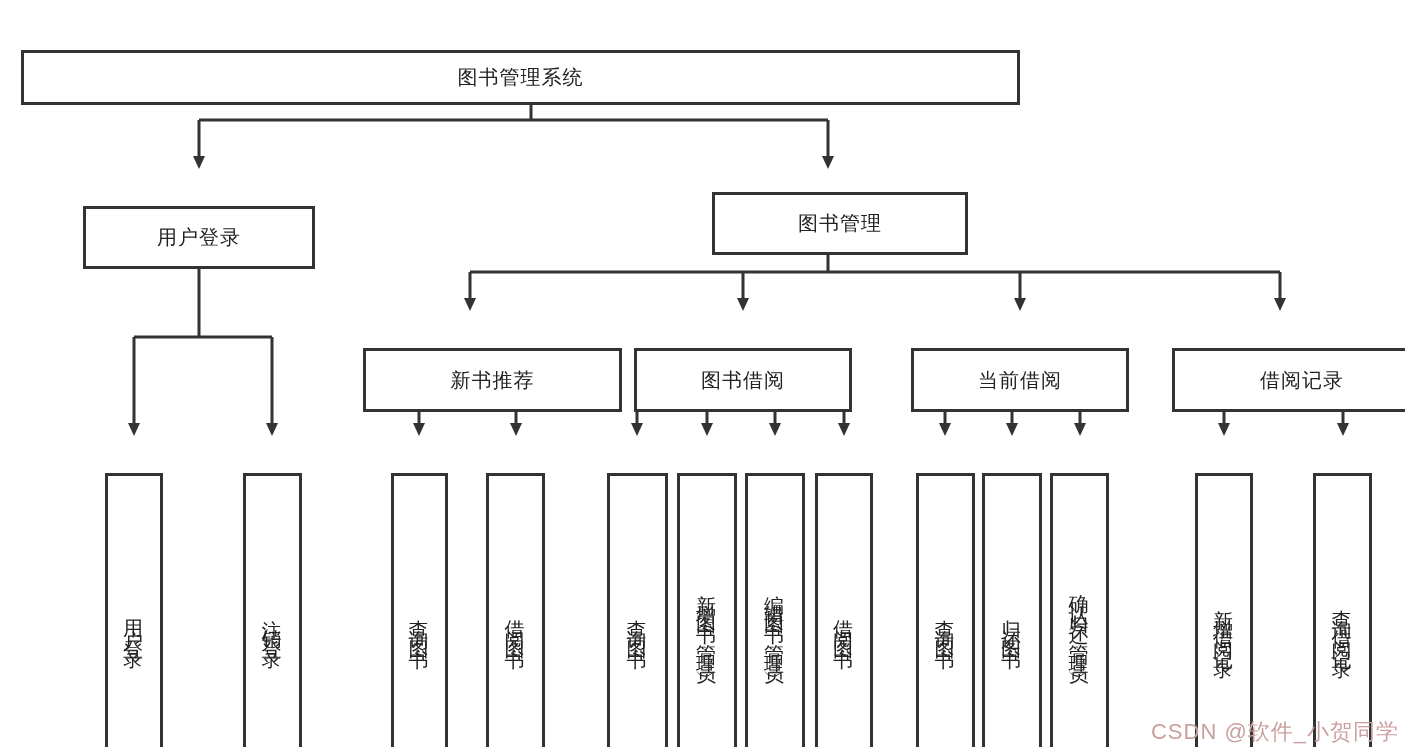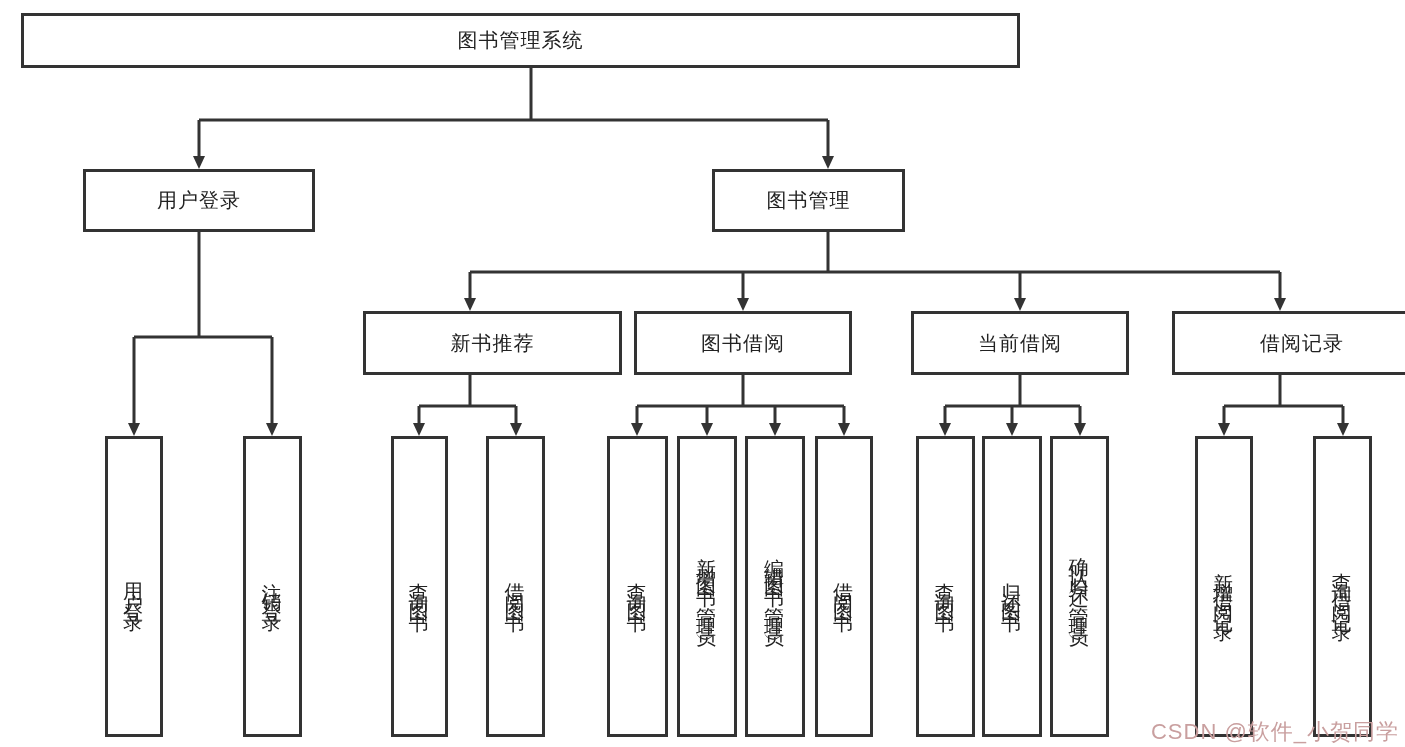--- a/index.html
+++ b/index.html
@@ -30,20 +30,21 @@
   }
   .node{
     position:absolute;
     box-sizing:border-box;
     border:3px solid var(--box_border);
     background:#ffffff;
     display:flex;
     align-items:center;
     justify-content:center;
     text-align:center;
+    margin-top:37px;
   }
   .node span{
     color:var(--text);
     font-size:20px;
     letter-spacing:1px;
     white-space:nowrap;
   }
   .leaf span{
     writing-mode:vertical-rl;
     text-orientation:mixed;
@@ -98,21 +99,21 @@
     </g>
   </svg>
 
   <div class="node" style="left:21px;top:13px;width:999px;height:55px">
     <span>图书管理系统</span>
   </div>
 
   <div class="node" style="left:83px;top:169px;width:232px;height:63px">
     <span>用户登录</span>
   </div>
-  <div class="node" style="left:712px;top:169px;width:193px;height:63px">
+  <div class="node" style="left:712px;top:155px;width:256px;height:63px">
     <span>图书管理</span>
   </div>
 
   <div class="node" style="left:363px;top:311px;width:259px;height:64px">
     <span>新书推荐</span>
   </div>
   <div class="node" style="left:634px;top:311px;width:218px;height:64px">
     <span>图书借阅</span>
   </div>
   <div class="node" style="left:911px;top:311px;width:218px;height:64px">

